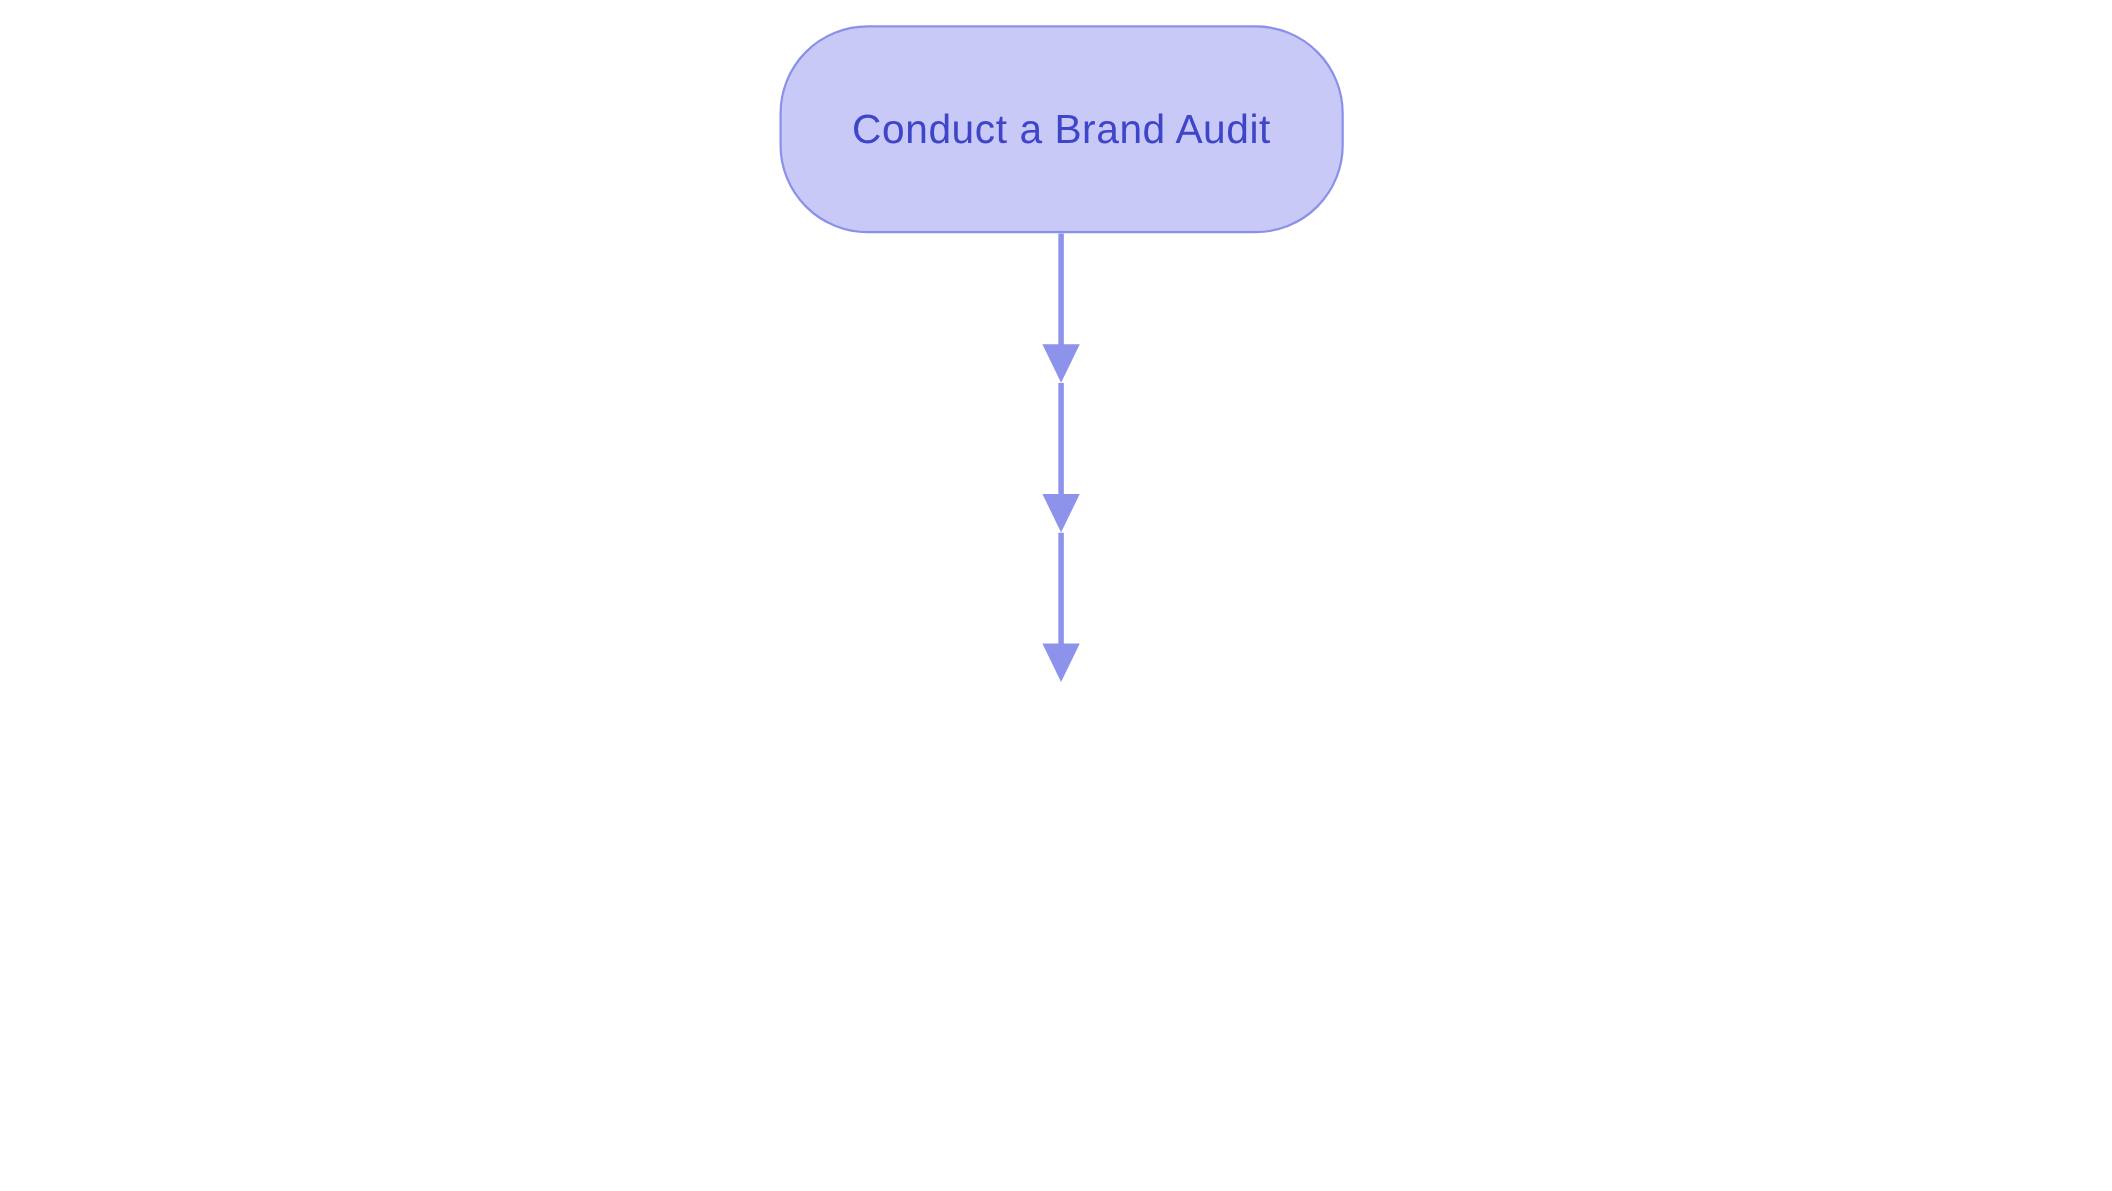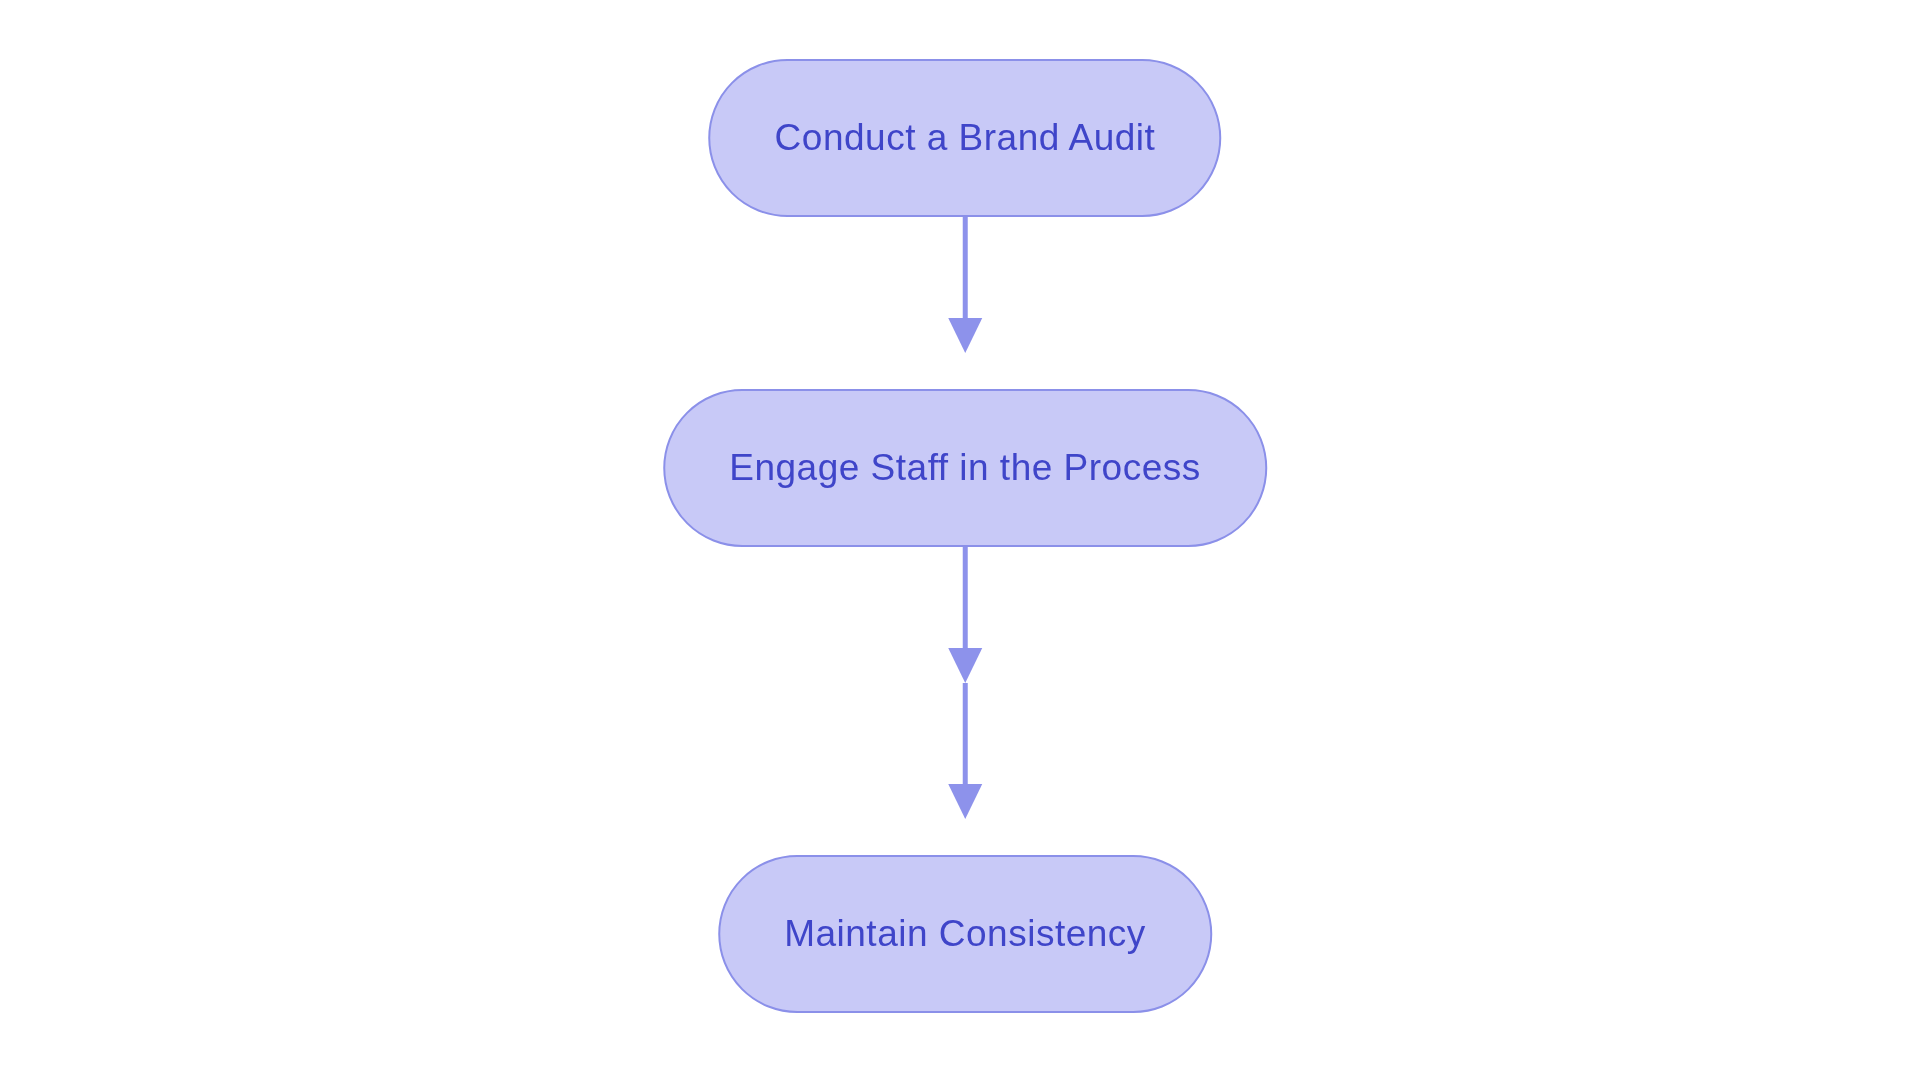--- a/index.html
+++ b/index.html
@@ -18,30 +18,29 @@
     position: absolute;
     top: 23px;
     left: 50%;
     transform: translateX(calc(-50% + 5px));
     display: flex;
     flex-direction: column;
     align-items: center;
   }
   .node {
     box-sizing: border-box;
-    height: 158px;
+    height: 189px;
     padding: 0 64px;
     border: 2px solid var(--node-border, #8b90e9);
     background: var(--node-fill, #c8c9f7);
     border-radius: 80px;
     display: flex;
     align-items: center;
     justify-content: center;
     white-space: nowrap;
-    margin-top: 36px;
   }
   .node-label {
     color: var(--node-text, #3f45c9);
     font-size: 37px;
     font-weight: 400;
     letter-spacing: 0.5px;
   }
   .arrow {
     width: 40px;
     height: 136px;
@@ -65,32 +64,26 @@
 
   <div class="node">
     <span class="node-label">Conduct a Brand Audit</span>
   </div>
 
   <svg class="arrow" viewBox="0 0 40 136" xmlns="http://www.w3.org/2000/svg">
     <line class="arrow-line" x1="20" y1="0" x2="20" y2="103"></line>
     <polygon class="arrow-head" points="3,101 37,101 20,136"></polygon>
   </svg>
 
-  <div class="node">
-    <span class="node-label">Engage Staff in the Process</span>
-  </div>
 
   <svg class="arrow" viewBox="0 0 40 136" xmlns="http://www.w3.org/2000/svg">
     <line class="arrow-line" x1="20" y1="0" x2="20" y2="103"></line>
     <polygon class="arrow-head" points="3,101 37,101 20,136"></polygon>
   </svg>
 
 
   <svg class="arrow" viewBox="0 0 40 136" xmlns="http://www.w3.org/2000/svg">
     <line class="arrow-line" x1="20" y1="0" x2="20" y2="103"></line>
     <polygon class="arrow-head" points="3,101 37,101 20,136"></polygon>
   </svg>
 
-  <div class="node">
-    <span class="node-label">Maintain Consistency</span>
-  </div>
 
 </div>
 
 </body></html>

